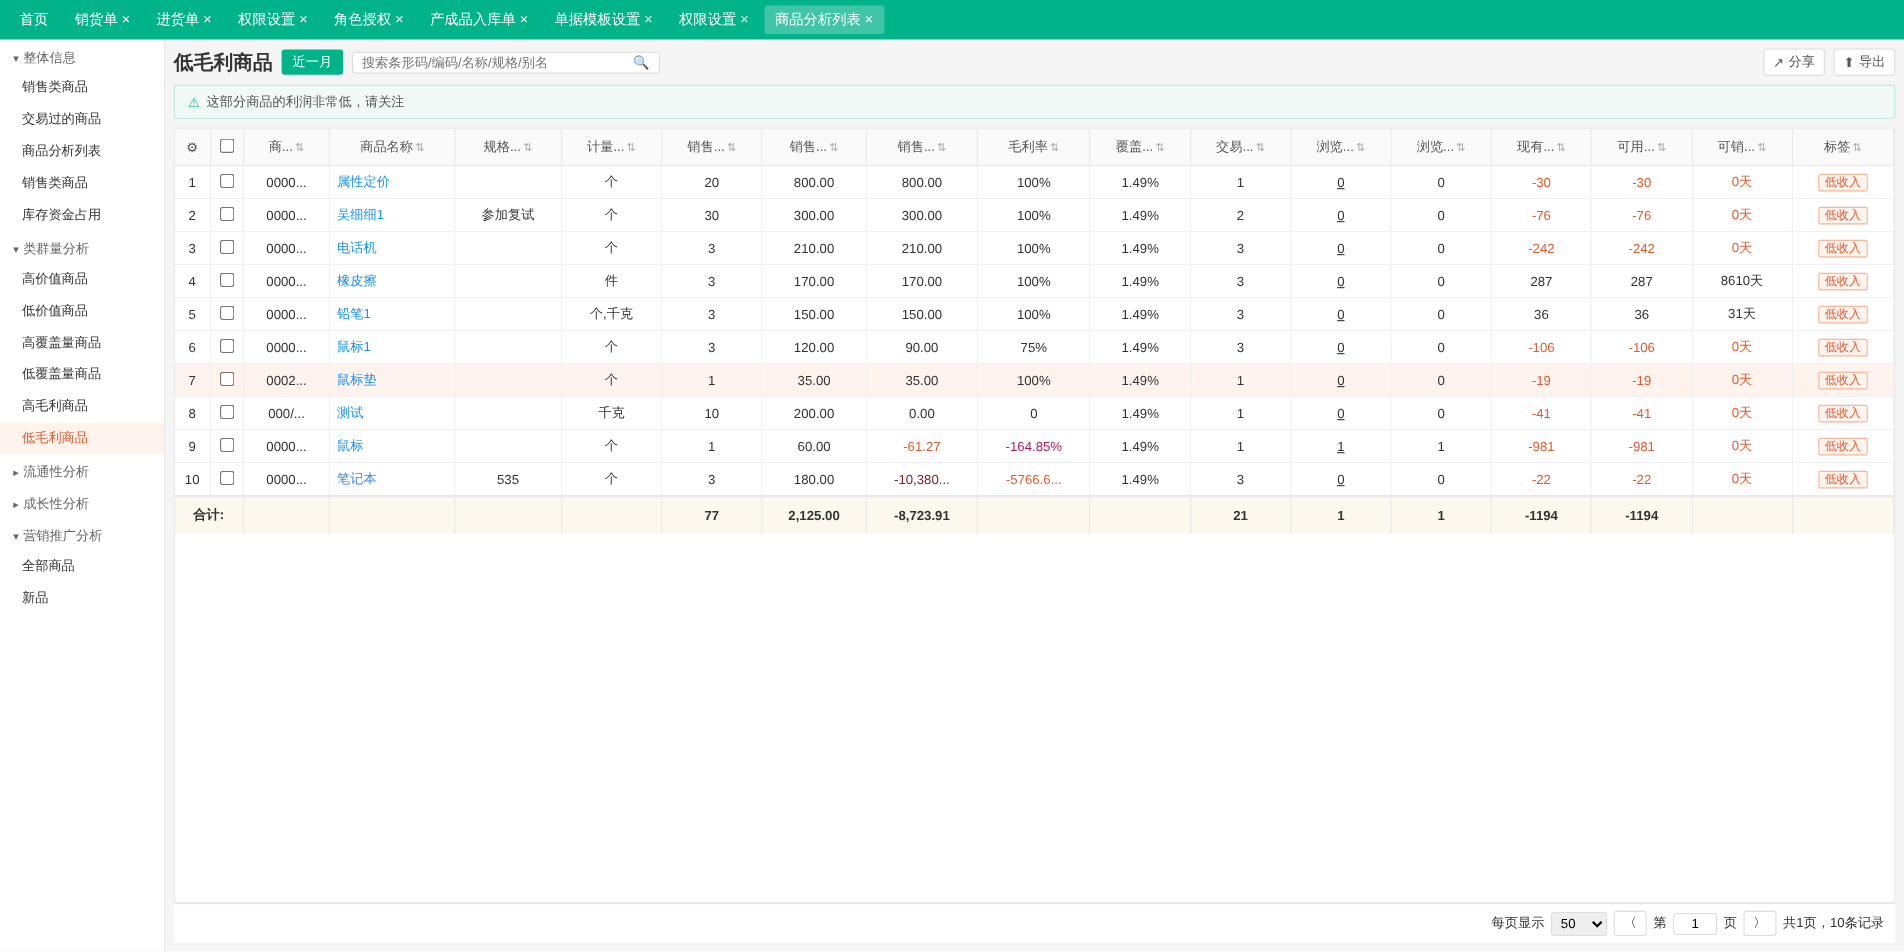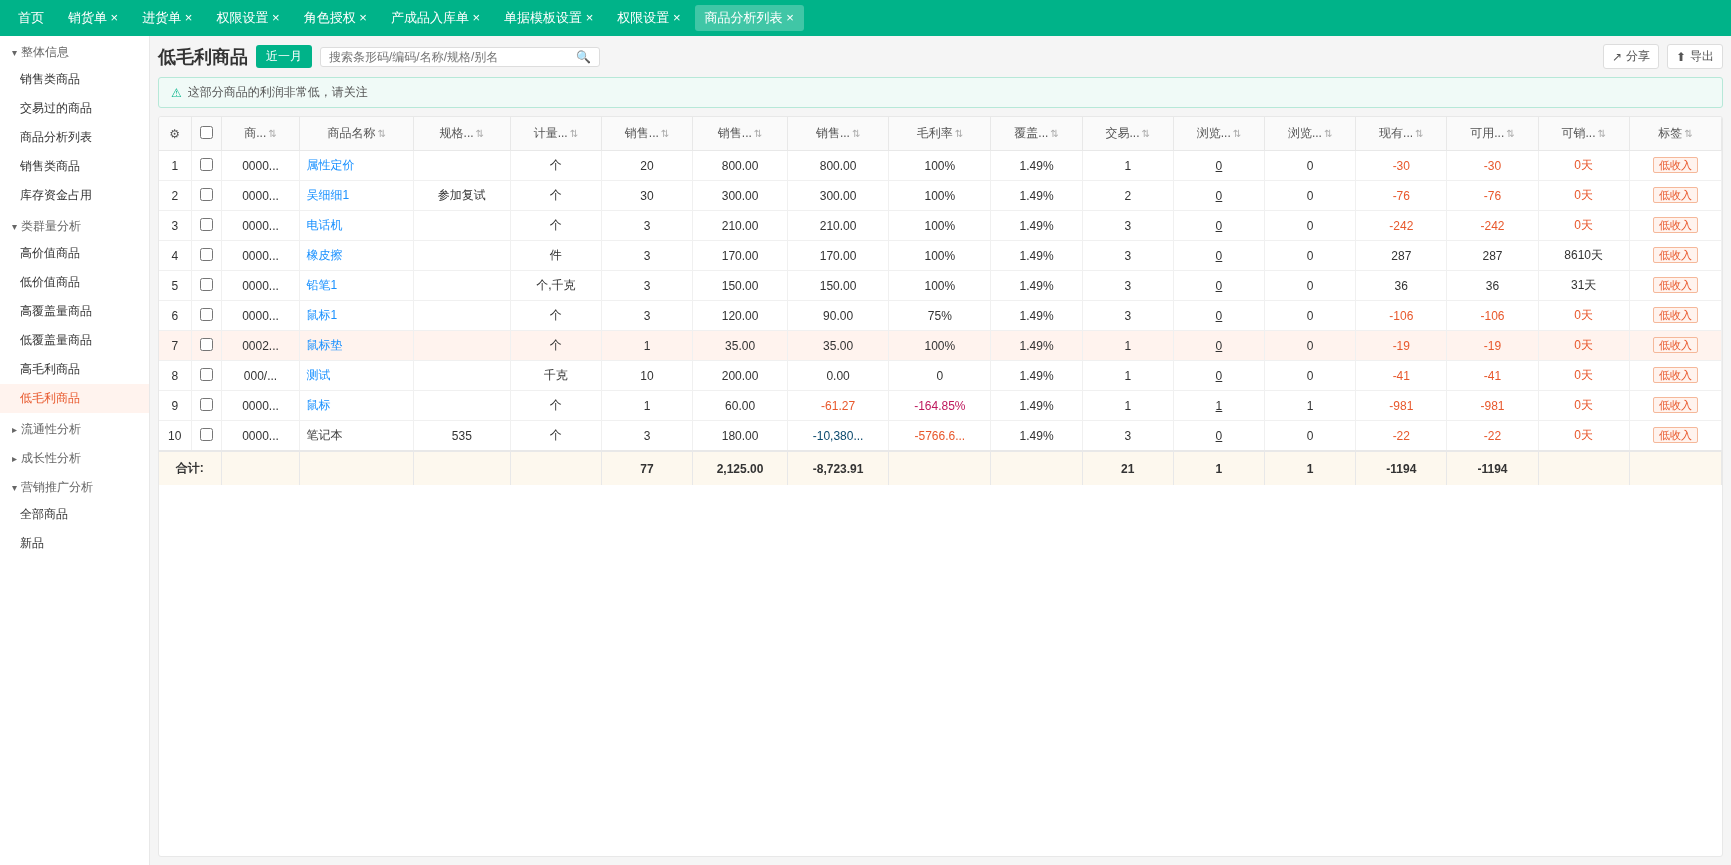--- a/index.html
+++ b/index.html
@@ -531,26 +531,26 @@
       <td>1</td>
       <td style="color:#e8582c">-981</td>
       <td style="color:#e8582c">-981</td>
       <td style="color:#e8582c">0天</td>
       <td><span class="tag-low-income">低收入</span></td>
     </tr>
             <tr>
       <td>10</td>
       <td class="checkbox-cell"><input type="checkbox" style=""></td>
       <td>0000...</td>
-      <td class="text-left" style="color:#404040;cursor:pointer;">笔记本</td>
+      <td class="text-left" style="color:#3b82f6;cursor:pointer;">笔记本</td>
       <td>535</td>
       <td>个</td>
       <td>3</td>
       <td>180.00</td>
-      <td style="color:#0c4a6e">-10,380...</td>
+      <td style="color:#7f1d1d">-10,380...</td>
       <td style="color:#e8582c">-5766.6...</td>
       <td>1.49%</td>
       <td>3</td>
       <td class="link-underline" style="text-decoration:underline;cursor:pointer;">0</td>
       <td>0</td>
       <td style="color:#e8582c">-22</td>
       <td style="color:#e8582c">-22</td>
       <td style="color:#e8582c">0天</td>
       <td><span class="tag-low-income">低收入</span></td>
     </tr>
@@ -572,14 +572,28 @@
             <td>1</td>
             <td>-1194</td>
             <td>-1194</td>
             <td></td>
             <td></td>
           </tr>
         </tfoot>
       </table>
     </div>
 
+    <div class="pagination-bar">
+      <span>每页显示</span>
+      <select class="page-size-select">
+        <option>50</option>
+        <option>100</option>
+        <option>200</option>
+      </select>
+      <button class="page-btn">〈</button>
+      <span>第</span>
+      <input class="page-input" type="text" value="1" style="">
+      <span>页</span>
+      <button class="page-btn">〉</button>
+      <span>共1页，10条记录</span>
+    </div>
   </div>
 </div>
 
 </body></html>

